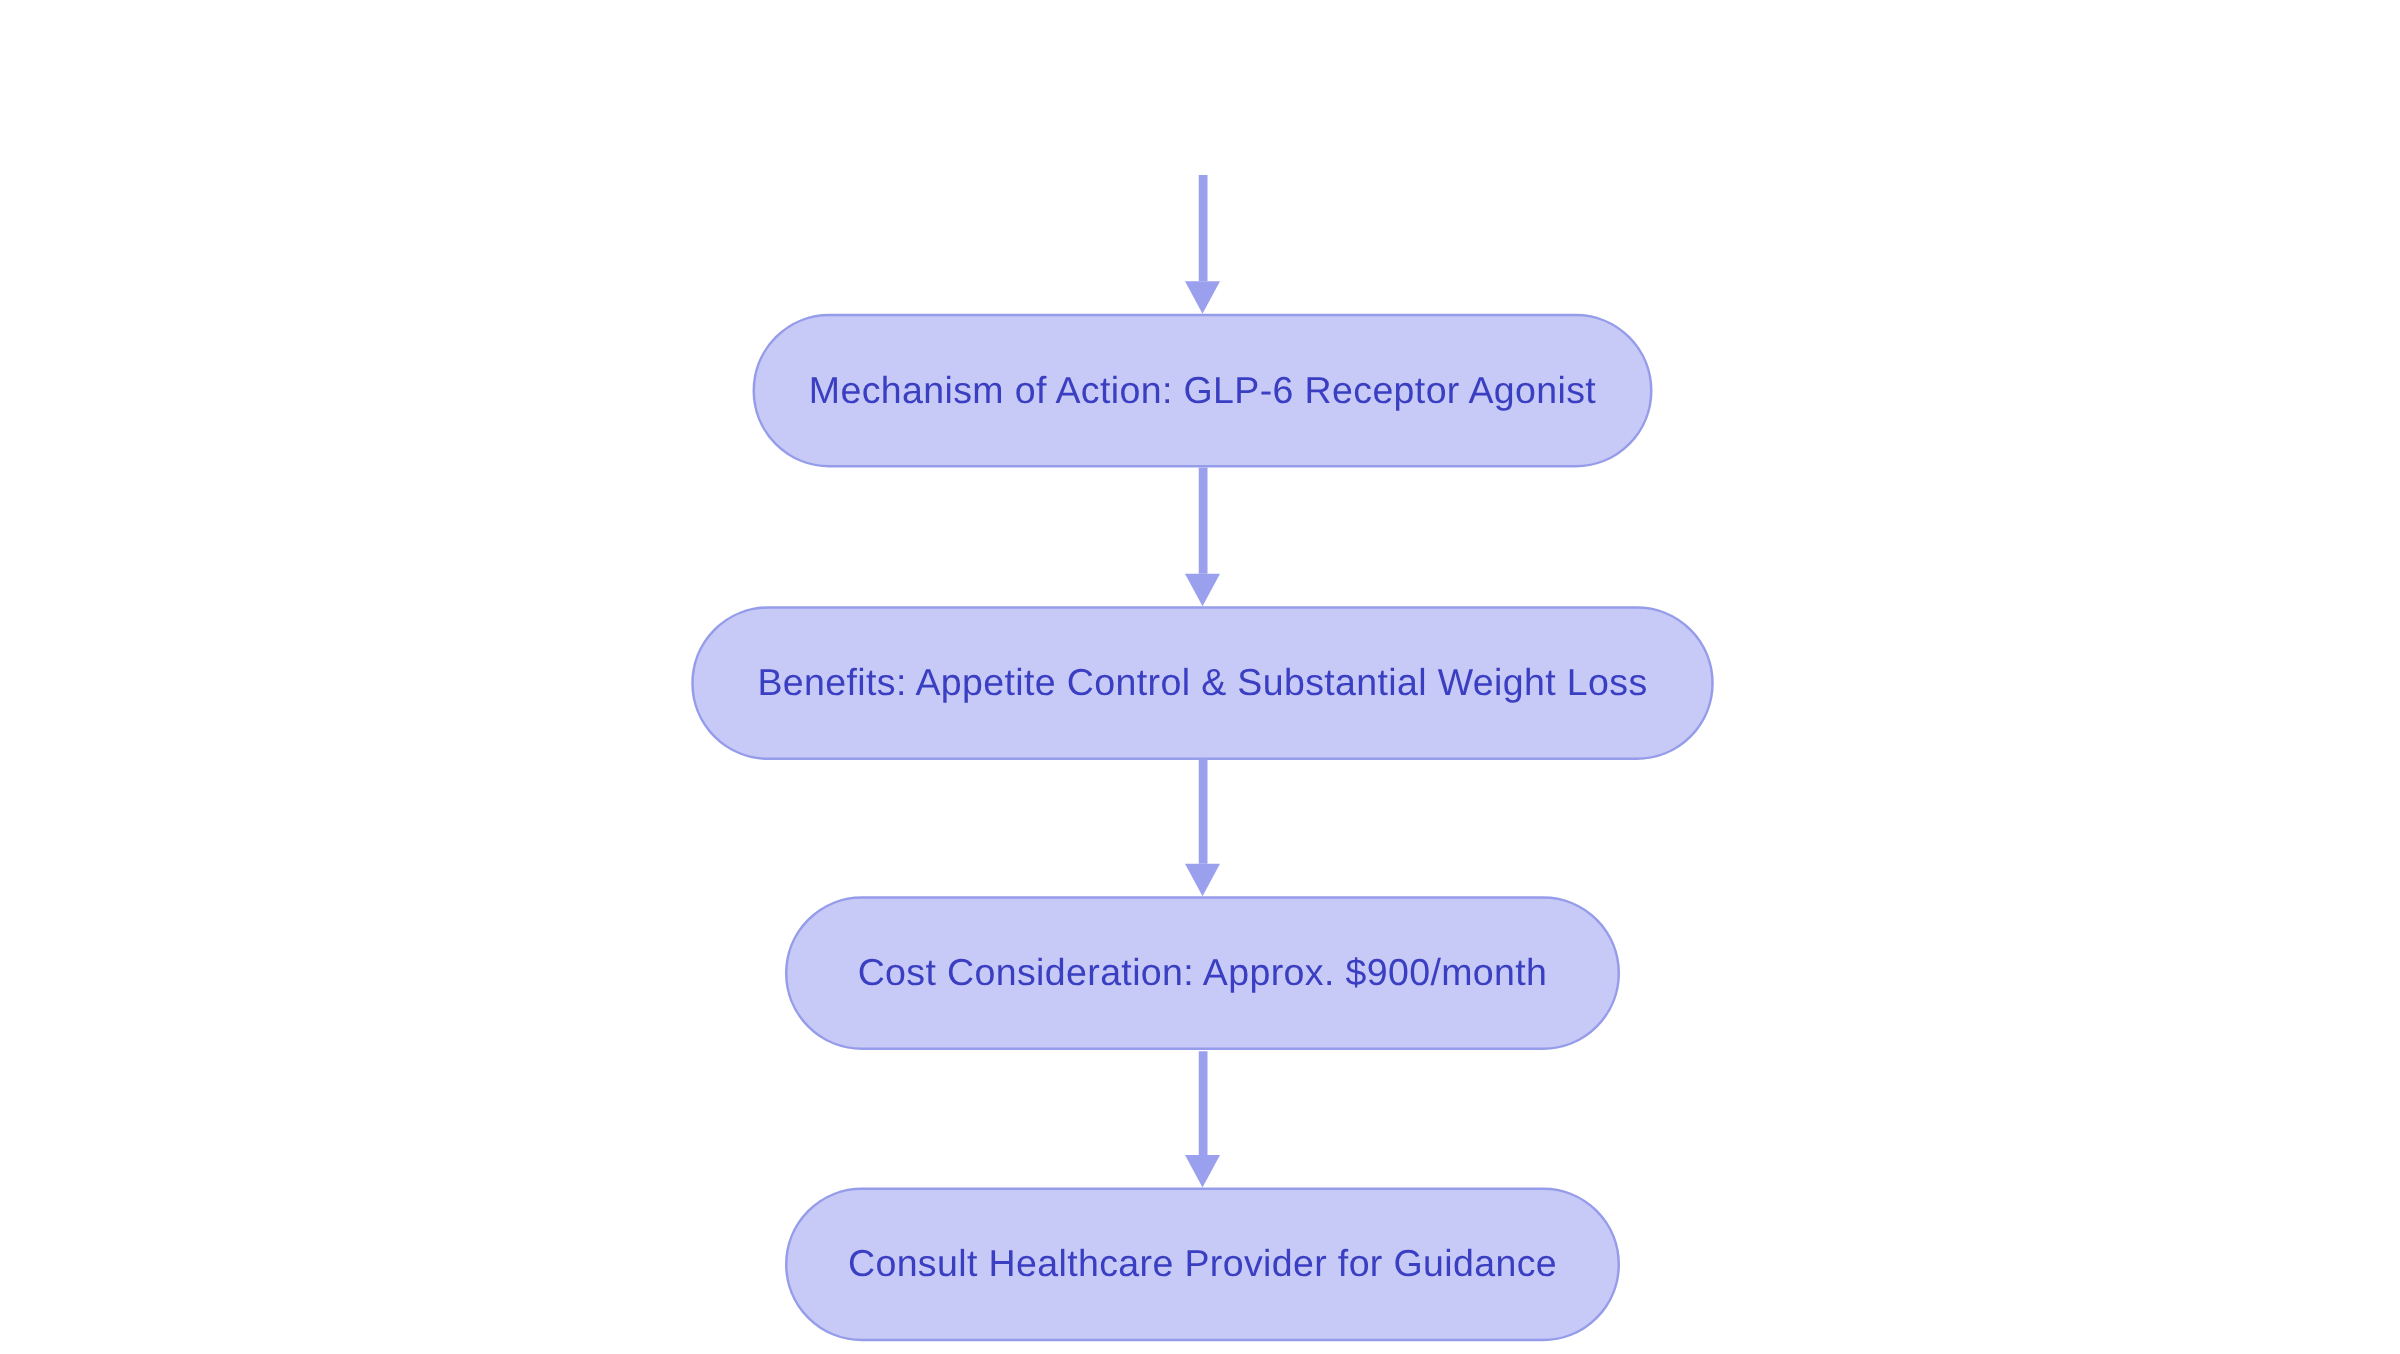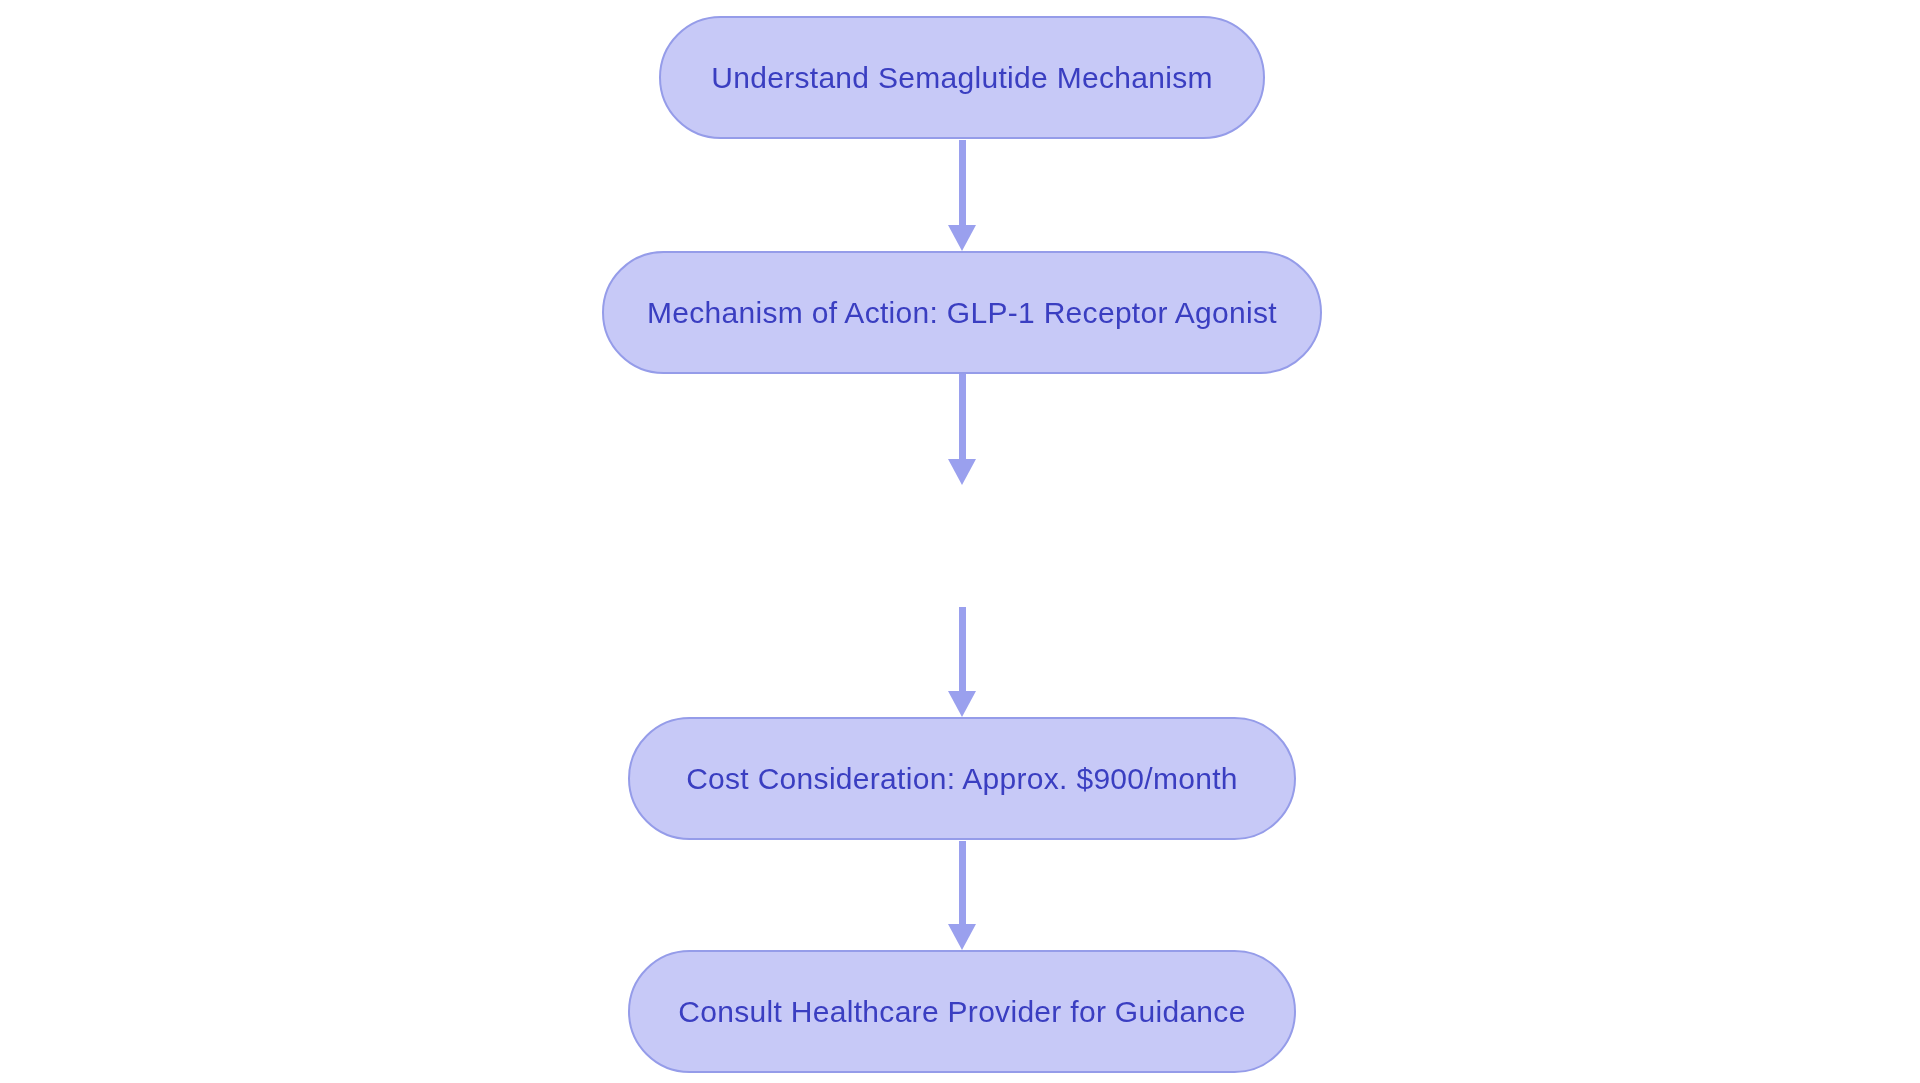--- a/index.html
+++ b/index.html
@@ -67,38 +67,38 @@
   .a1 { top: 140px; height: 111px; }
   .a2 { top: 374px; height: 111px; }
   .a3 { top: 607px; height: 110px; }
   .a4 { top: 841px; height: 109px; }
 </style>
 </head>
 <body>
 
 <div class="canvas">
 
-  <div class="node n1">
-    <span>Understand Semaglutide Mechanism</span>
-  </div>
 
   <div class="arrow a1">
     <div class="shaft"></div>
     <div class="head"></div>
   </div>
 
   <div class="node n2">
-    <span>Mechanism of Action: GLP-1 Receptor Agonist</span>
+    <span>Mechanism of Action: GLP-6 Receptor Agonist</span>
   </div>
 
   <div class="arrow a2">
     <div class="shaft"></div>
     <div class="head"></div>
   </div>
 
+  <div class="node n3">
+    <span>Benefits: Appetite Control &amp; Substantial Weight Loss</span>
+  </div>
 
   <div class="arrow a3">
     <div class="shaft"></div>
     <div class="head"></div>
   </div>
 
   <div class="node n4">
     <span>Cost Consideration: Approx. $900/month</span>
   </div>
 

